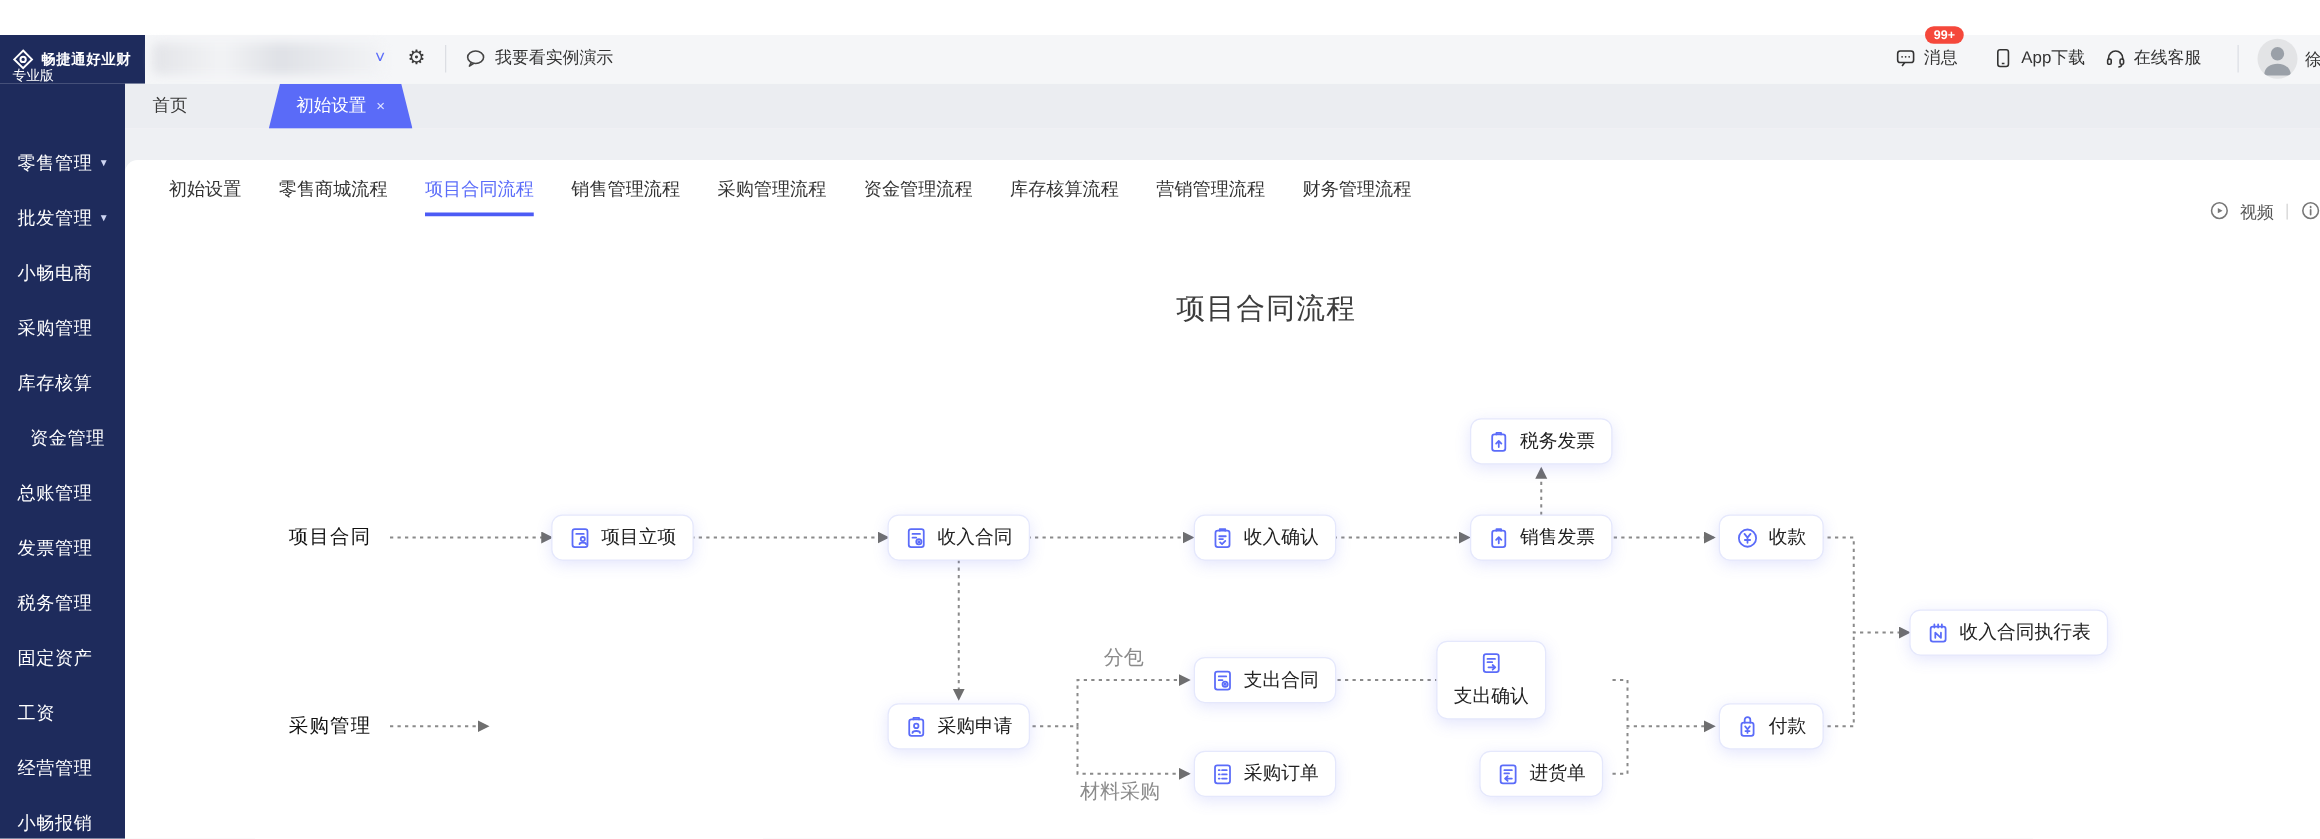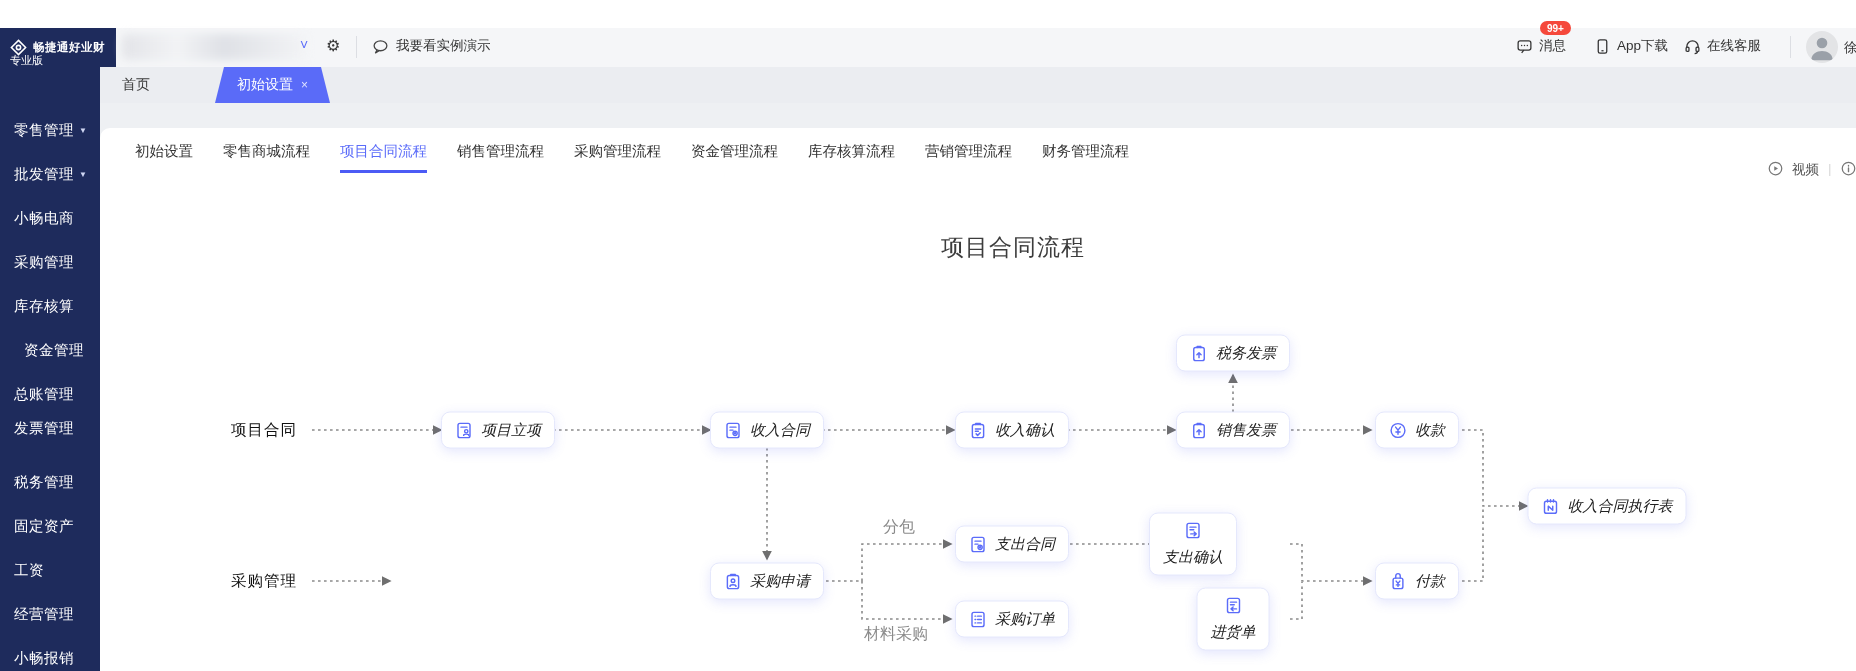--- a/index.html
+++ b/index.html
@@ -58,21 +58,21 @@
   .nav-actions .sep { color:#d8d8d8; }
   .nav-ico { width:15px; height:15px; }
 
   
   .flow-layer { position:absolute; left:0; top:0; width:1856px; height:671px; z-index:4; pointer-events:none; }
   .flow-title { position:absolute; transform:translate(-50%,-50%); font-size:23px; color:#3c3c3c;
     font-weight:500; letter-spacing:1px; }
   .flow-node { position:absolute; transform:translate(-50%,-50%); display:flex; align-items:center; gap:8px;
     background:#fff; border:1px solid #e5e8fc; border-radius:9px; padding:8px 13px;
     box-shadow:0 3px 12px rgba(93,107,245,.17); font-size:15px; color:#222; white-space:nowrap;
-    pointer-events:auto; cursor:pointer;font-style:italic; }
+    pointer-events:auto; cursor:pointer; }
   .flow-node svg { width:18px; height:18px; flex:0 0 18px; }
   .row-label { position:absolute; transform:translate(-50%,-50%); font-size:15.5px; color:#111;
     letter-spacing:1px; white-space:nowrap; }
   .edge-label { position:absolute; transform:translate(-50%,-50%); font-size:16px; color:#8b8b8b;
     white-space:nowrap; }
   svg.edges { position:absolute; left:0; top:0; }
 </style>
 </head>
 <body>
 
@@ -166,21 +166,21 @@
       </div>
       <div class="side-item" style="top: 223px;">
         <span>库存核算</span>
       </div>
       <div class="side-item" style="top: 267px; padding-left: 24px;">
         <span>资金管理</span>
       </div>
       <div class="side-item" style="top: 311px;">
         <span>总账管理</span>
       </div>
-      <div class="side-item" style="top: 345px;">
+      <div class="side-item" style="top: 355px;">
         <span>发票管理</span>
       </div>
       <div class="side-item" style="top: 399px;">
         <span>税务管理</span>
       </div>
       <div class="side-item" style="top: 443px;">
         <span>固定资产</span>
       </div>
       <div class="side-item" style="top: 487px;">
         <span>工资</span>
@@ -342,21 +342,21 @@
         </svg>
         <span>付款</span>
       </div>
       <div class="flow-node" style="left: 1012px; top: 619px; text-align: center;">
         <svg viewBox="0 0 24 24" fill="none" stroke="#5b6cf9" stroke-width="1.9" stroke-linecap="round" stroke-linejoin="round">
           <rect x="4" y="2.5" width="16" height="19" rx="2.5"></rect>
           <path d="M8 7.5h1M11.5 7.5h5M8 12h1M11.5 12h5M8 16.5h1M11.5 16.5h5"></path>
         </svg>
         <span>采购订单</span>
       </div>
-      <div class="flow-node" style="left: 1233px; top: 619px; flex-direction: column;">
+      <div class="flow-node" style="left: 1233px; top: 619px;">
         <svg viewBox="0 0 24 24" fill="none" stroke="#5b6cf9" stroke-width="1.9" stroke-linecap="round" stroke-linejoin="round">
           <rect x="4" y="2.5" width="16" height="19" rx="2.5"></rect>
           <path d="M8 7.5h8M8 11h5"></path>
           <path d="M16 16.5H9M11.5 14l-2.8 2.5 2.8 2.5"></path>
         </svg>
         <span>进货单</span>
       </div>
     </div>
 </div>
 

